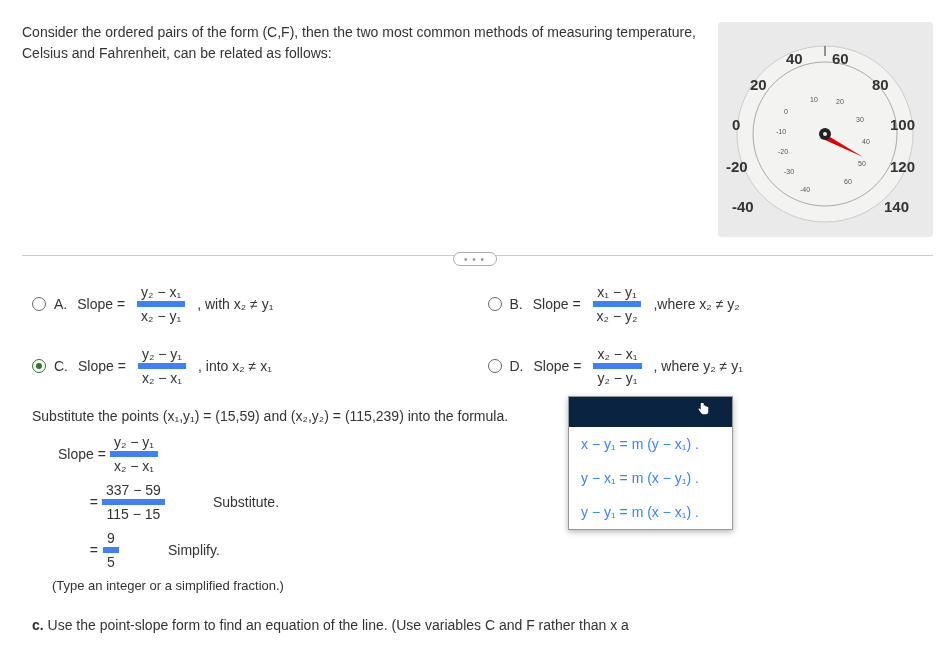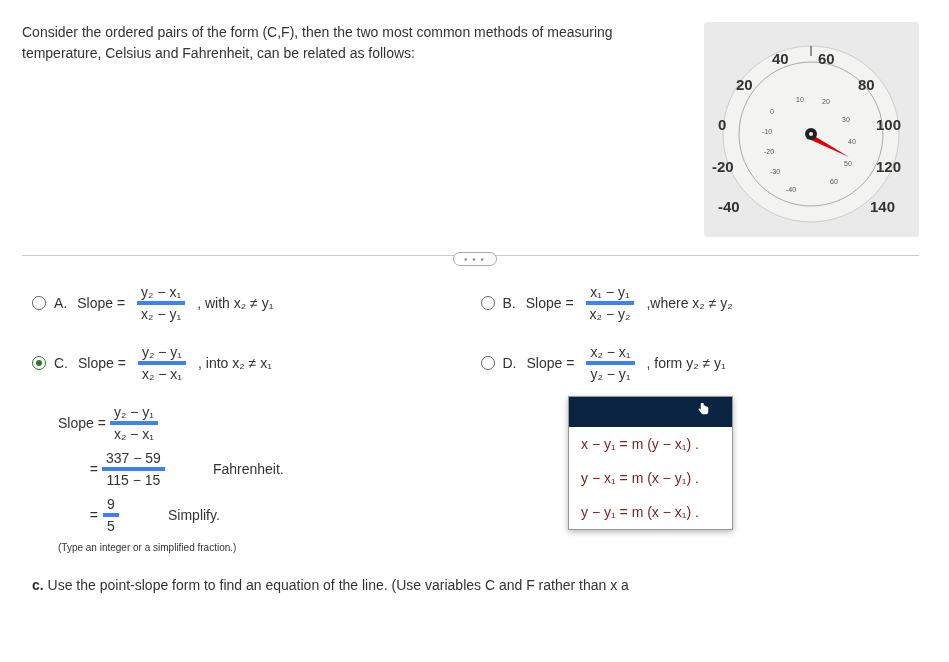--- a/index.html
+++ b/index.html
@@ -1,45 +1,45 @@
 <!DOCTYPE html>
 <html><head>
 <meta charset="utf-8">
 <style>
 *{margin:0;padding:0;box-sizing:border-box}
 body{font-family:Arial,Helvetica,sans-serif;font-size:14px;color:#333;background:#f5f5f5;width:949px;height:662px;overflow:hidden;position:relative}
-.page{background:#fff;width:949px;height:662px;padding:22px 30px 0 22px;position:relative}
+.page{background:#fff;width:949px;height:662px;padding:22px 16px 0 22px;position:relative}
 .top-area{display:flex;justify-content:space-between;align-items:flex-start}
 .problem-text{flex:1;padding-right:20px;line-height:1.5}
 .problem-text p{margin-bottom:14px}
 .thermo{width:215px;height:215px;background:#eaeaea;border-radius:4px;position:relative;flex:0 0 215px}
 .gauge{position:absolute;inset:0;display:flex;align-items:center;justify-content:center}
 .gauge svg{width:100%;height:100%}
 .divider{border:none;border-top:1px solid #ccc;margin:18px 0 12px 0}
 .ellipsis-pill{width:44px;height:14px;border:1px solid #aaa;border-radius:8px;position:absolute;left:50%;top:252px;transform:translateX(-50%);display:flex;align-items:center;justify-content:center;background:#fff;color:#999;font-size:10px;letter-spacing:1px}
 .options{display:grid;grid-template-columns:1fr 1fr;column-gap:20px;row-gap:22px;margin-top:28px;padding:0 10px}
 .opt{display:flex;align-items:center;gap:8px}
 .opt .radio{width:14px;height:14px;border:1.5px solid #666;border-radius:50%;flex:0 0 14px;position:relative}
 .opt .radio.checked::after{content:"";position:absolute;inset:3px;background:#2a7a2a;border-radius:50%}
 .opt .radio.checked{border-color:#2a7a2a}
 .opt .label-letter{font-weight:400;margin-right:2px}
 .frac{display:inline-flex;flex-direction:column;align-items:center;vertical-align:middle;margin:0 4px}
-.frac .num{border-bottom:4px solid #3b82f6;padding:0 4px 1px 4px}
+.frac .num{border-bottom:6px solid #3b82f6;padding:0 4px 1px 4px}
 .frac .den{padding:1px 4px 0 4px}
 .section{margin-top:22px;padding:0 10px}
 .section p{margin-bottom:10px}
 .work{margin-left:26px}
 .work .row{display:flex;align-items:center;margin-bottom:8px}
 .work .rlabel{margin-left:44px;color:#333}
-.instr{font-size:10px;margin-left:26px}
+.instr{font-size:13px;margin-left:20px}
 .partc{margin-top:24px}
 .dropdown-popup{position:absolute;left:568px;top:396px;width:165px;background:#fff;border:1px solid #999;box-shadow:0 2px 6px rgba(0,0,0,.3);z-index:5}
 .dropdown-popup .hdr{background:#0a2340;color:#fff;height:30px;position:relative}
 .dropdown-popup .hdr .cursor{position:absolute;right:20px;top:50%;transform:translateY(-50%);color:#fff;font-size:14px}
-.dropdown-popup .opt-item{padding:9px 12px;font-size:14px;color:#7f1d1d;cursor:pointer}
+.dropdown-popup .opt-item{padding:9px 12px;font-size:14px;color:#3b82f6;cursor:pointer}
 .select-box{display:inline-block;width:104px;height:20px;border:1px solid #666;background:#fff;vertical-align:middle;position:relative;margin-left:4px}
 .select-box .arrow{position:absolute;right:2px;top:2px;width:14px;height:14px;border:1px solid #999;display:flex;align-items:center;justify-content:center;font-size:9px}
 .gauge-num{font-family:Arial;font-weight:bold;fill:#333}
 .inner-num{font-family:Arial;fill:#555;font-size:7px}
 </style>
 </head>
 <body>
 
 <div class="page">
   <div class="top-area">
@@ -125,41 +125,42 @@
     </div>
 
     <div class="opt">
       <span class="radio"></span>
       <span class="label-letter">D.</span>
       <span>Slope =</span>
       <span class="frac">
         <span class="num">x₂ − x₁</span>
         <span class="den">y₂ − y₁</span>
       </span>
-      <span>, form y₂ ≠ y₁</span>
+      <span>, where y₂ ≠ y₁</span>
     </div>
   </div>
 
   <div class="section">
+    <p>Substitute the points (x₁,y₁) = (15,59) and (x₂,y₂) = (115,239) into the formula.</p>
 
     <div class="work">
       <div class="row">
         <span>Slope =</span>
         <span class="frac">
           <span class="num">y₂ − y₁</span>
           <span class="den">x₂ − x₁</span>
         </span>
       </div>
       <div class="row">
         <span style="width:40px;text-align:right;display:inline-block">=</span>
         <span class="frac">
           <span class="num">337 − 59</span>
           <span class="den">115 − 15</span>
         </span>
-        <span class="rlabel">Fahrenheit.</span>
+        <span class="rlabel">Substitute.</span>
       </div>
       <div class="row">
         <span style="width:40px;text-align:right;display:inline-block">=</span>
         <span class="frac" style="min-width:18px">
           <span class="num">9</span>
           <span class="den">5</span>
         </span>
         <span class="rlabel">Simplify.</span>
       </div>
     </div>

